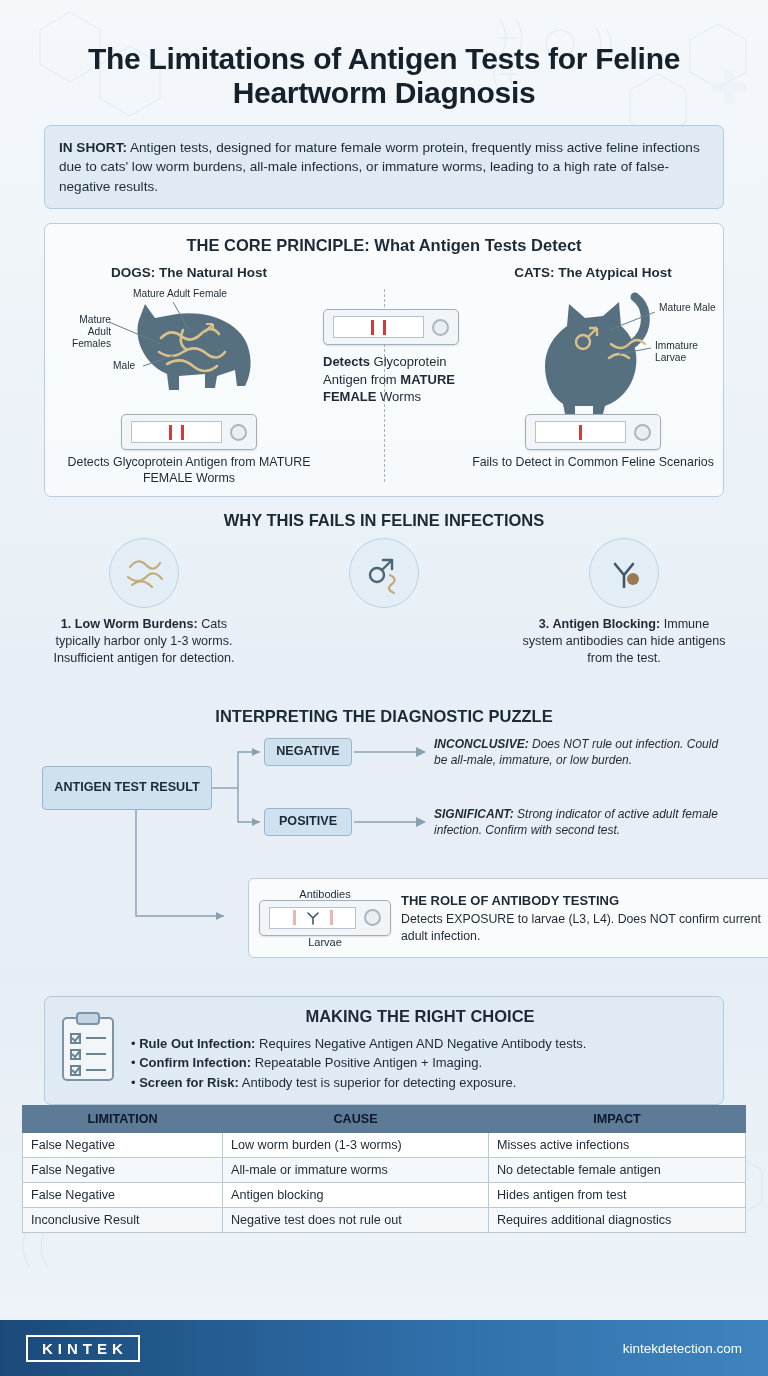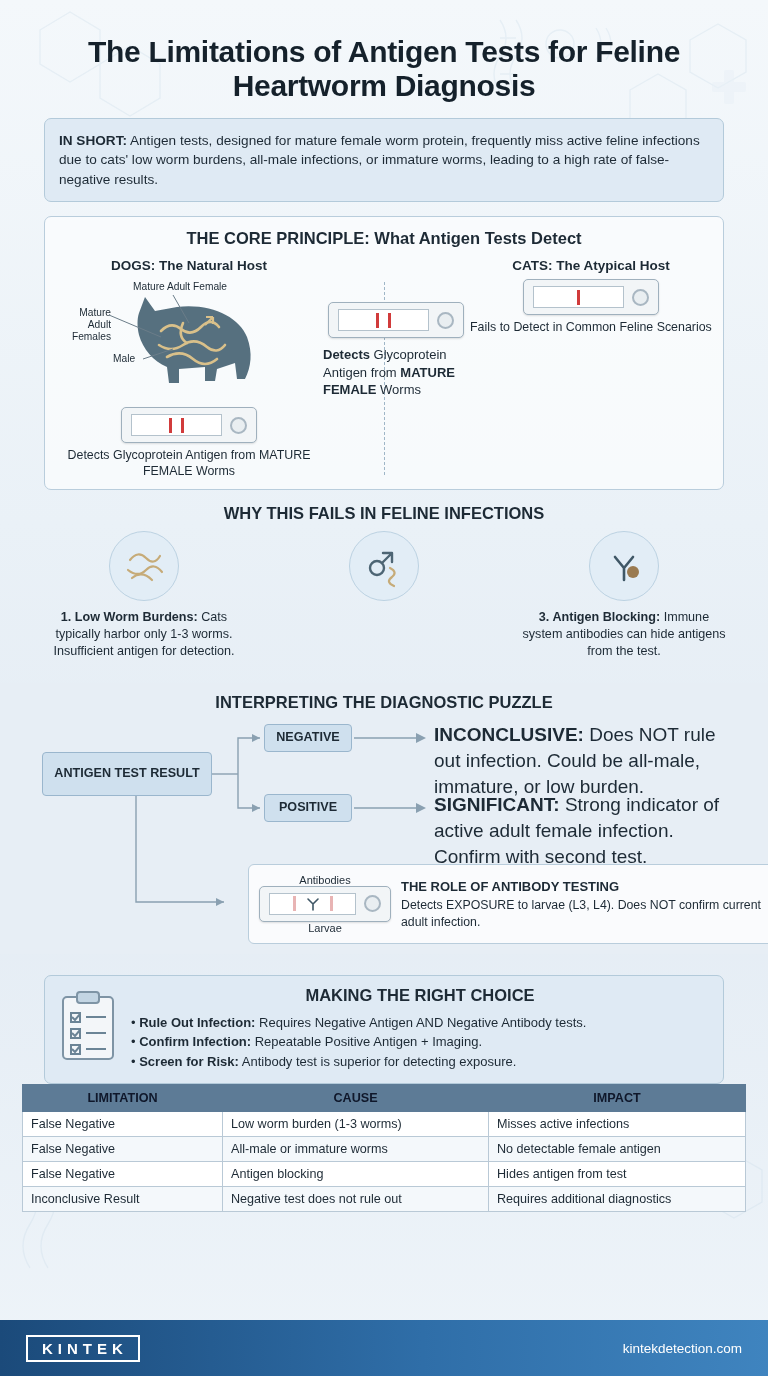--- a/index.html
+++ b/index.html
@@ -19,21 +19,21 @@
       linear-gradient(180deg, #f4f8fb 0%, #eaf1f7 38%, #e4ecf4 62%, #eef4f9 100%);
   }
   
   .bg-deco {
     position: absolute; inset: 0;
     pointer-events: none;
     opacity: .28;
   }
   .bg-deco svg { width: 100%; height: 100%; }
 
-  .content { position: relative; z-index: 2; padding: 9px 22px; }
+  .content { position: relative; z-index: 2; padding: 16px 22px; }
 
   
   .title {
     text-align: center;
     font-size: 30px;
     line-height: 1.12;
     font-weight: bold;
     color: #15212b;
     padding: 26px 18px 10px;
     letter-spacing: -0.3px;
@@ -167,22 +167,23 @@
     border: 1px solid #9ab6cd;
     border-radius: 4px;
     font-weight: bold;
     font-size: 12.6px;
     display: flex; align-items: center; justify-content: center;
     text-align: center;
     line-height: 1.2;
   }
   .flow-text {
     position: absolute;
-    font-size: 19px;
+    font-size: 12px;
     line-height: 1.36;
+    font-style: italic;
   }
   .flow-text b { font-weight: bold; }
   .antibody-box {
     position: absolute;
     left: 224px; top: 142px;
     width: 540px; height: 80px;
     border: 1px solid #b9cddc;
     border-radius: 6px;
     background: rgba(255,255,255,.78);
     display: flex;
@@ -334,20 +335,42 @@
             </div>
             <div class="dot"></div>
           </div>
           <div class="mid-text">
             <b>Detects</b><span> Glycoprotein Antigen from </span><b>MATURE FEMALE</b><span> Worms</span>
           </div>
         </div>
 
         <div class="core-col">
           <div class="col-head">CATS: The Atypical Host</div>
+          <div class="animal-wrap">
+            <svg width="268" height="128" viewBox="0 0 268 128">
+              <path d="M78 40 l2 -22 l16 14 l18 -2 l16 -14 l2 24 c14 12 18 30 14 46 c-4 16 -14 28 -30 34 l-2 8 l-10 0 l0 -8 l-18 0 l0 8 l-10 0 l-2 -10 c-12 -8 -18 -22 -18 -38 c0 -16 8 -30 22 -40 z" fill="#56707f" transform="translate(30,0)"></path>
+              <path d="M166 62 c14 -6 22 -18 20 -34 c-1 -8 -6 -14 -10 -17" stroke="#56707f" stroke-width="9" fill="none" stroke-linecap="round"></path>
+              <g stroke="#d9c08a" stroke-width="2.4" fill="none" stroke-linecap="round">
+                <path d="M152 58 q10 8 18 0 q8 -8 16 0"></path>
+                <path d="M150 72 q10 -8 20 0"></path>
+              </g>
+              <g stroke="#d9c08a" stroke-width="2.4" fill="none">
+                <circle cx="124" cy="56" r="7"></circle>
+                <path d="M129 51 l9 -9 M138 42 l-8 0 M138 42 l0 8"></path>
+              </g>
+            </svg>
+            <div class="leader" style="left:200px; top:16px;">Mature Male</div>
+            <div class="leader" style="left:196px; top:54px;">Immature Larvae</div>
+            <svg style="position:absolute; left:0; top:0;" width="268" height="128">
+              <g stroke="#6b7d89" stroke-width="1" fill="none">
+                <path d="M196 26 L150 44"></path>
+                <path d="M192 62 L160 68"></path>
+              </g>
+            </svg>
+          </div>
           <div class="strip">
             <div class="window">
               <div class="bar"></div>
             </div>
             <div class="dot"></div>
           </div>
           <div class="caption">Fails to Detect in Common Feline Scenarios</div>
         </div>
       </div>
     </div>

